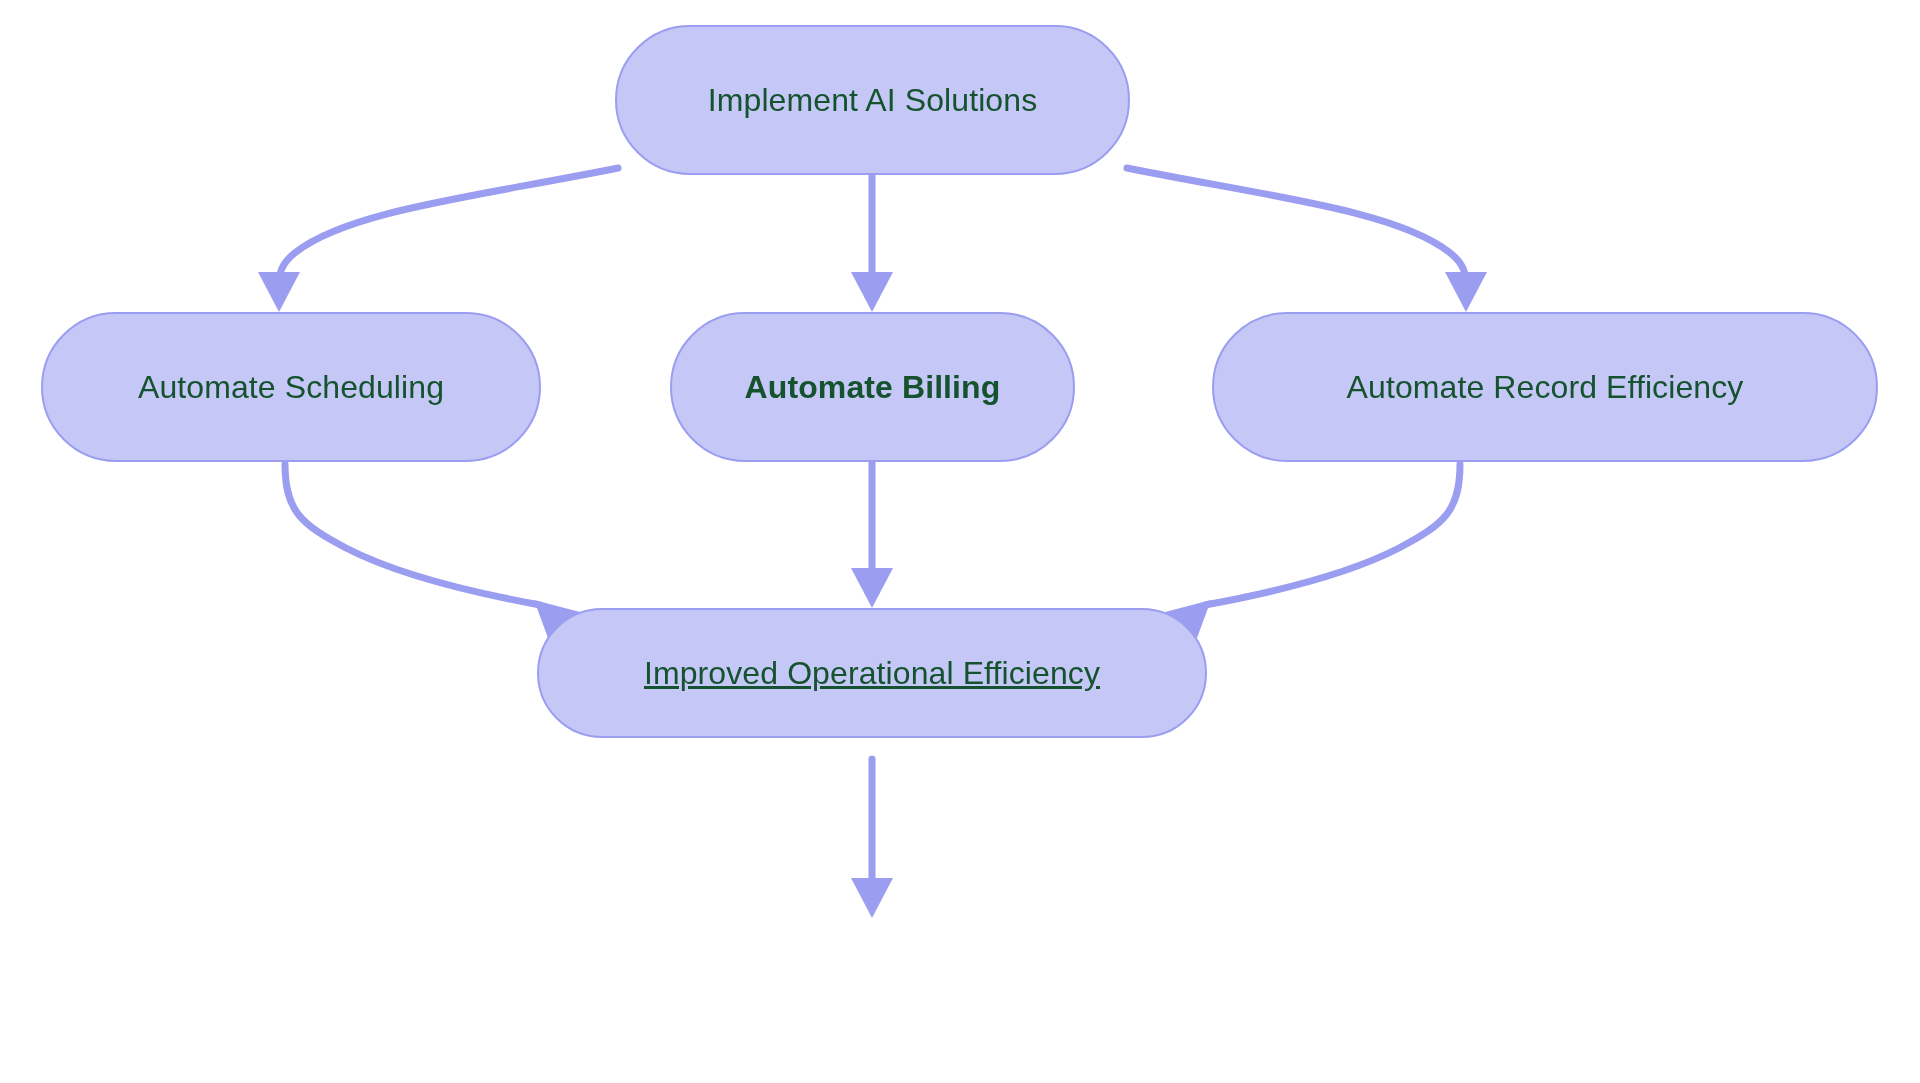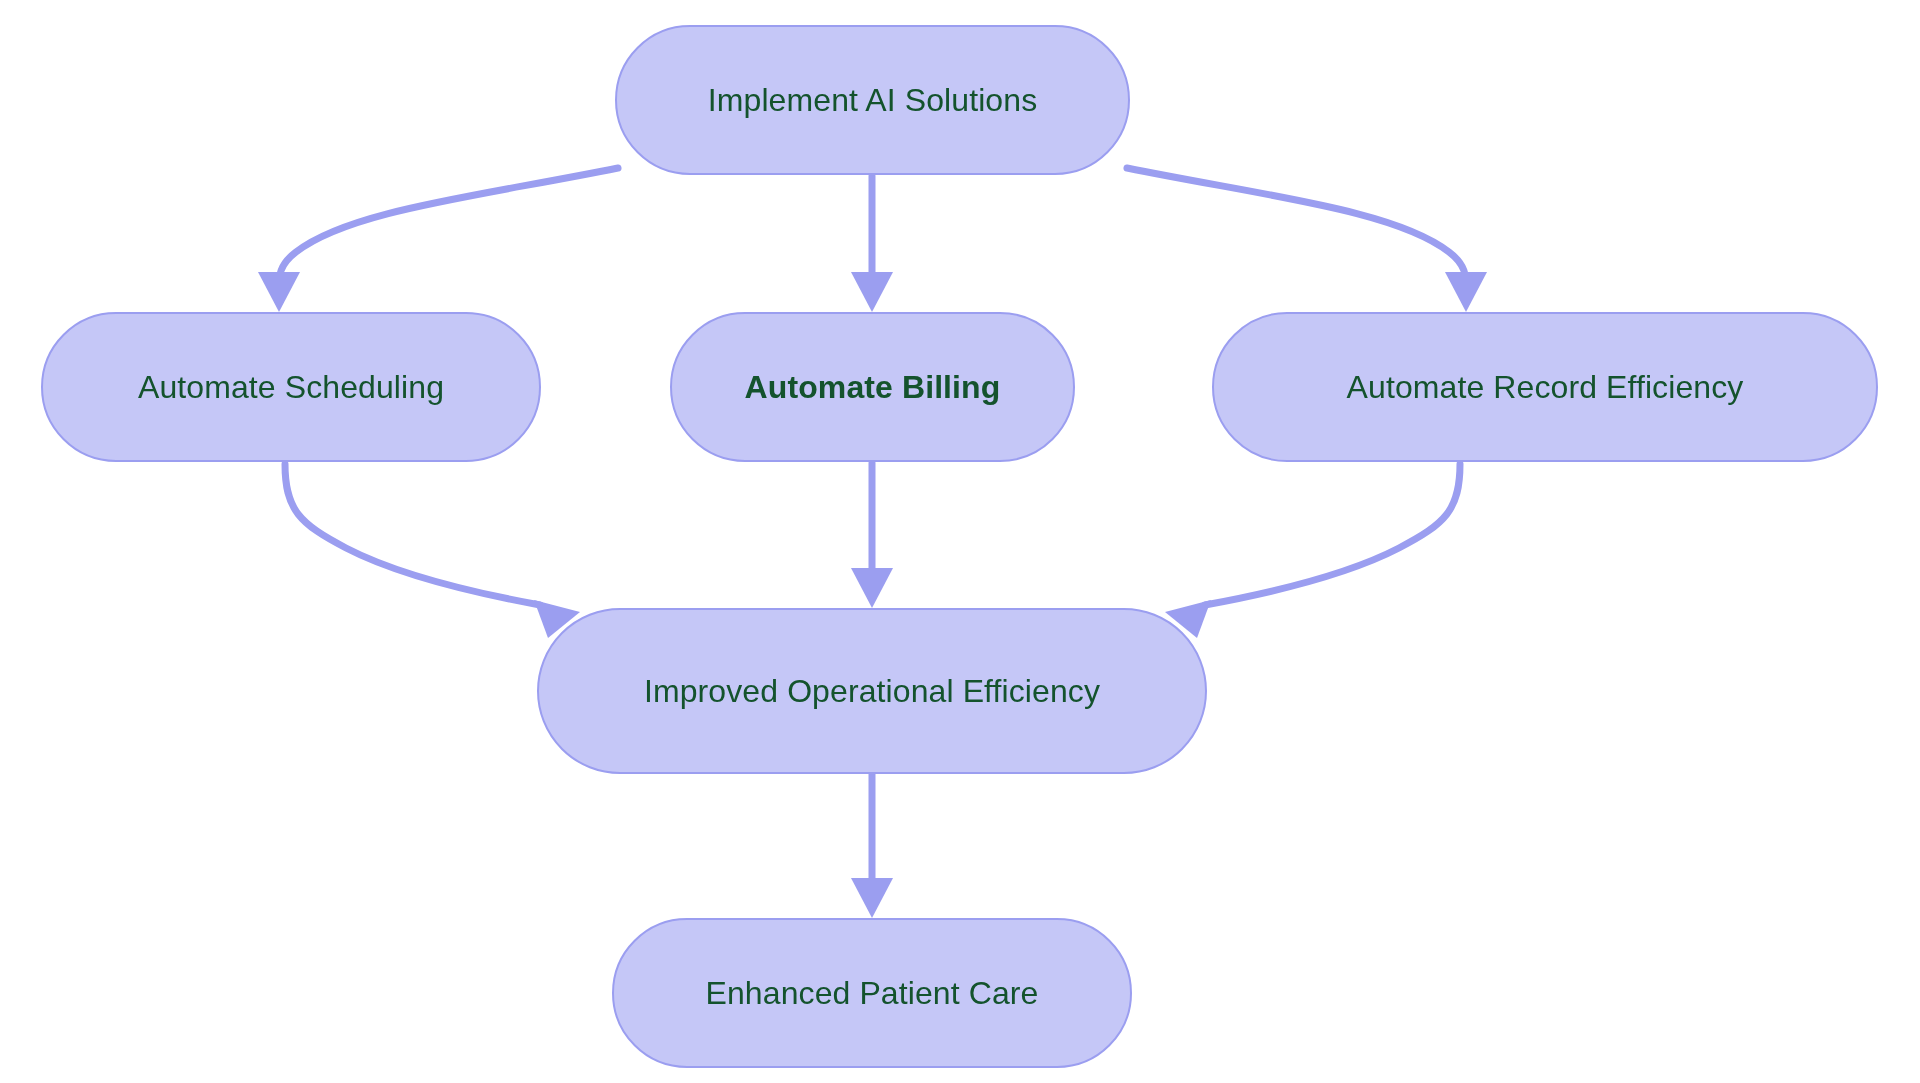--- a/index.html
+++ b/index.html
@@ -44,21 +44,21 @@
   }
   .node .node-label {
     display: block;
     padding: 0 18px;
   }
   
   #node-root        { left: 615px;  top: 25px;  width: 515px; height: 150px; }
   #node-scheduling  { left: 41px;   top: 312px; width: 500px; height: 150px; }
   #node-billing     { left: 670px;  top: 312px; width: 405px; height: 150px; font-weight: bold; }
   #node-records     { left: 1212px; top: 312px; width: 666px; height: 150px; }
-  #node-efficiency  { left: 537px;  top: 608px; width: 670px; height: 166px; }
+  #node-efficiency  { left: 537px;  top: 608px; width: 670px; height: 130px; text-decoration: underline; }
   #node-care        { left: 612px;  top: 918px; width: 520px; height: 150px; }
 </style>
 </head>
 <body>
 
 <div id="canvas">
 
   <svg id="edge-layer" viewBox="0 0 1920 1083" width="1920" height="1083" xmlns="http://www.w3.org/2000/svg">
 
     <g>
@@ -110,17 +110,14 @@
   </div>
 
   <div class="node" id="node-records">
     <span class="node-label">Automate Record Efficiency</span>
   </div>
 
   <div class="node" id="node-efficiency">
     <span class="node-label">Improved Operational Efficiency</span>
   </div>
 
-  <div class="node" id="node-care">
-    <span class="node-label">Enhanced Patient Care</span>
-  </div>
 
 </div>
 
 </body></html>

